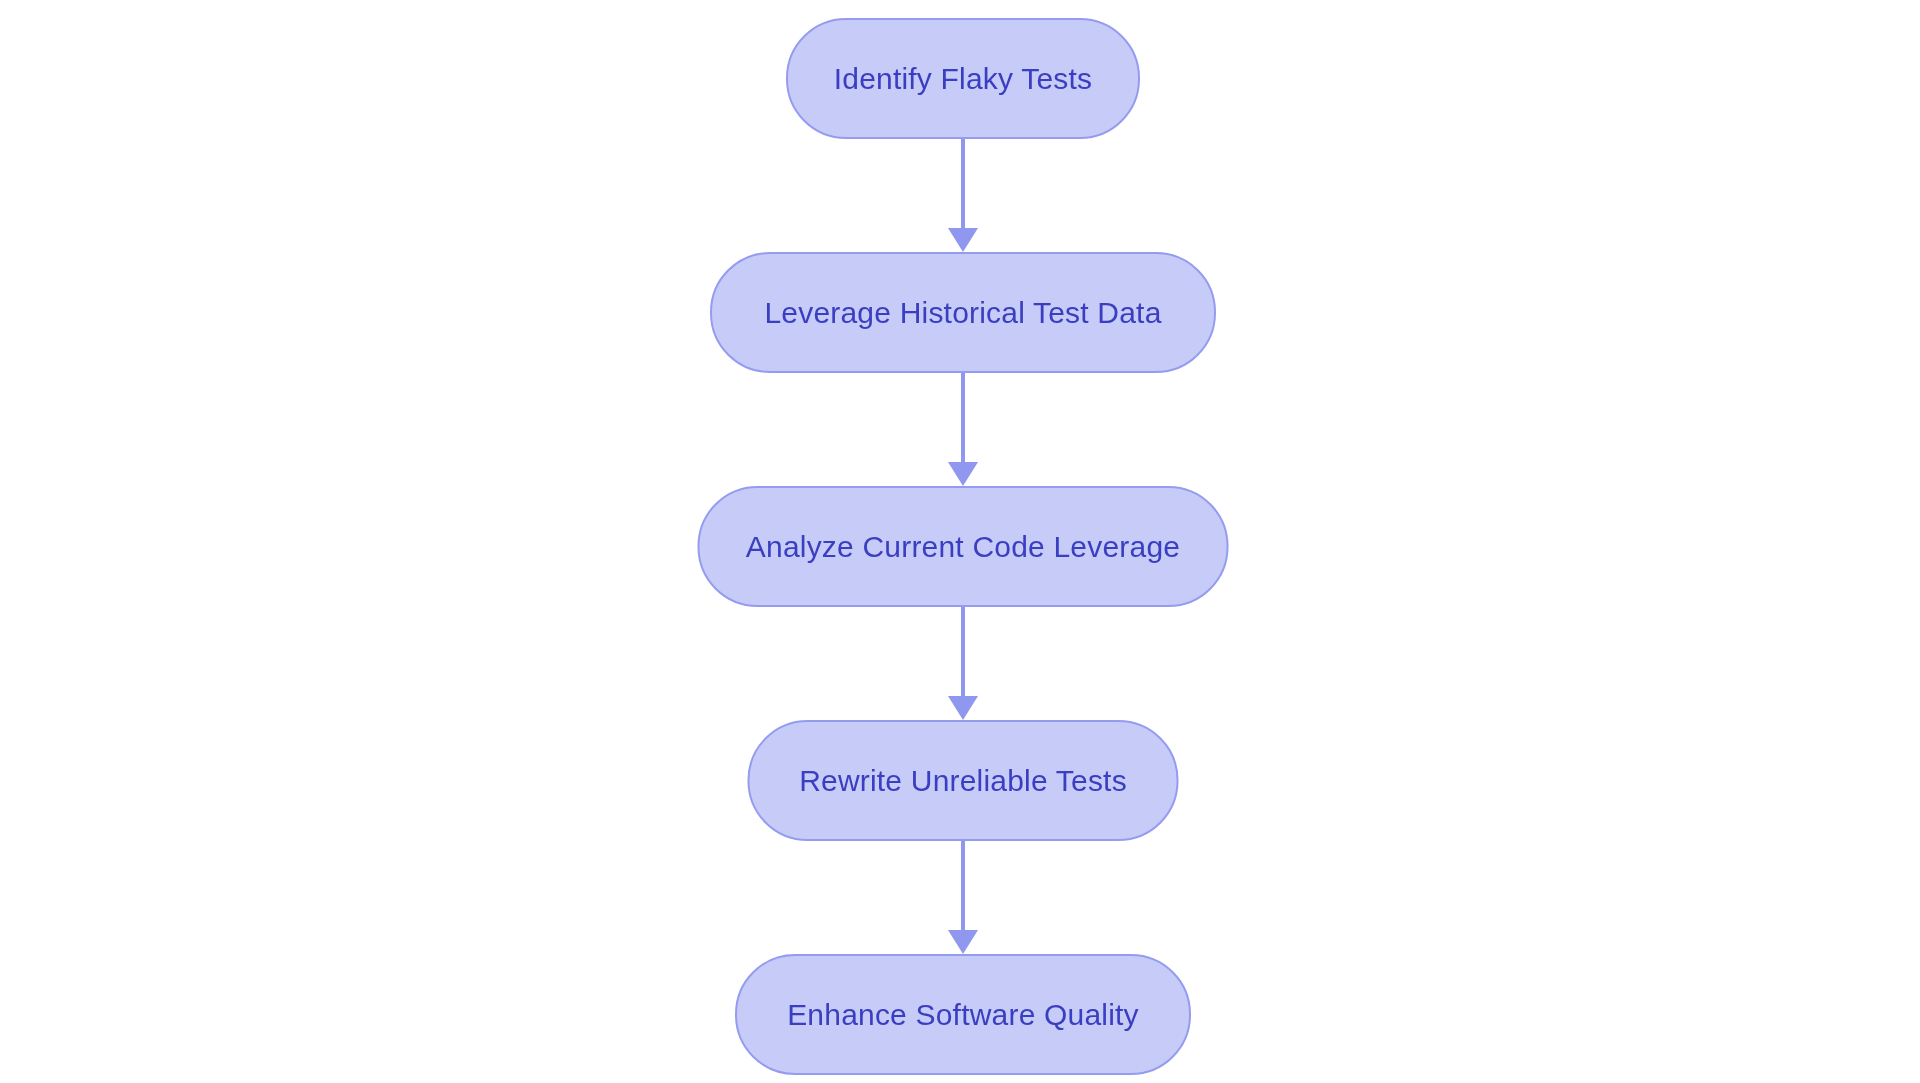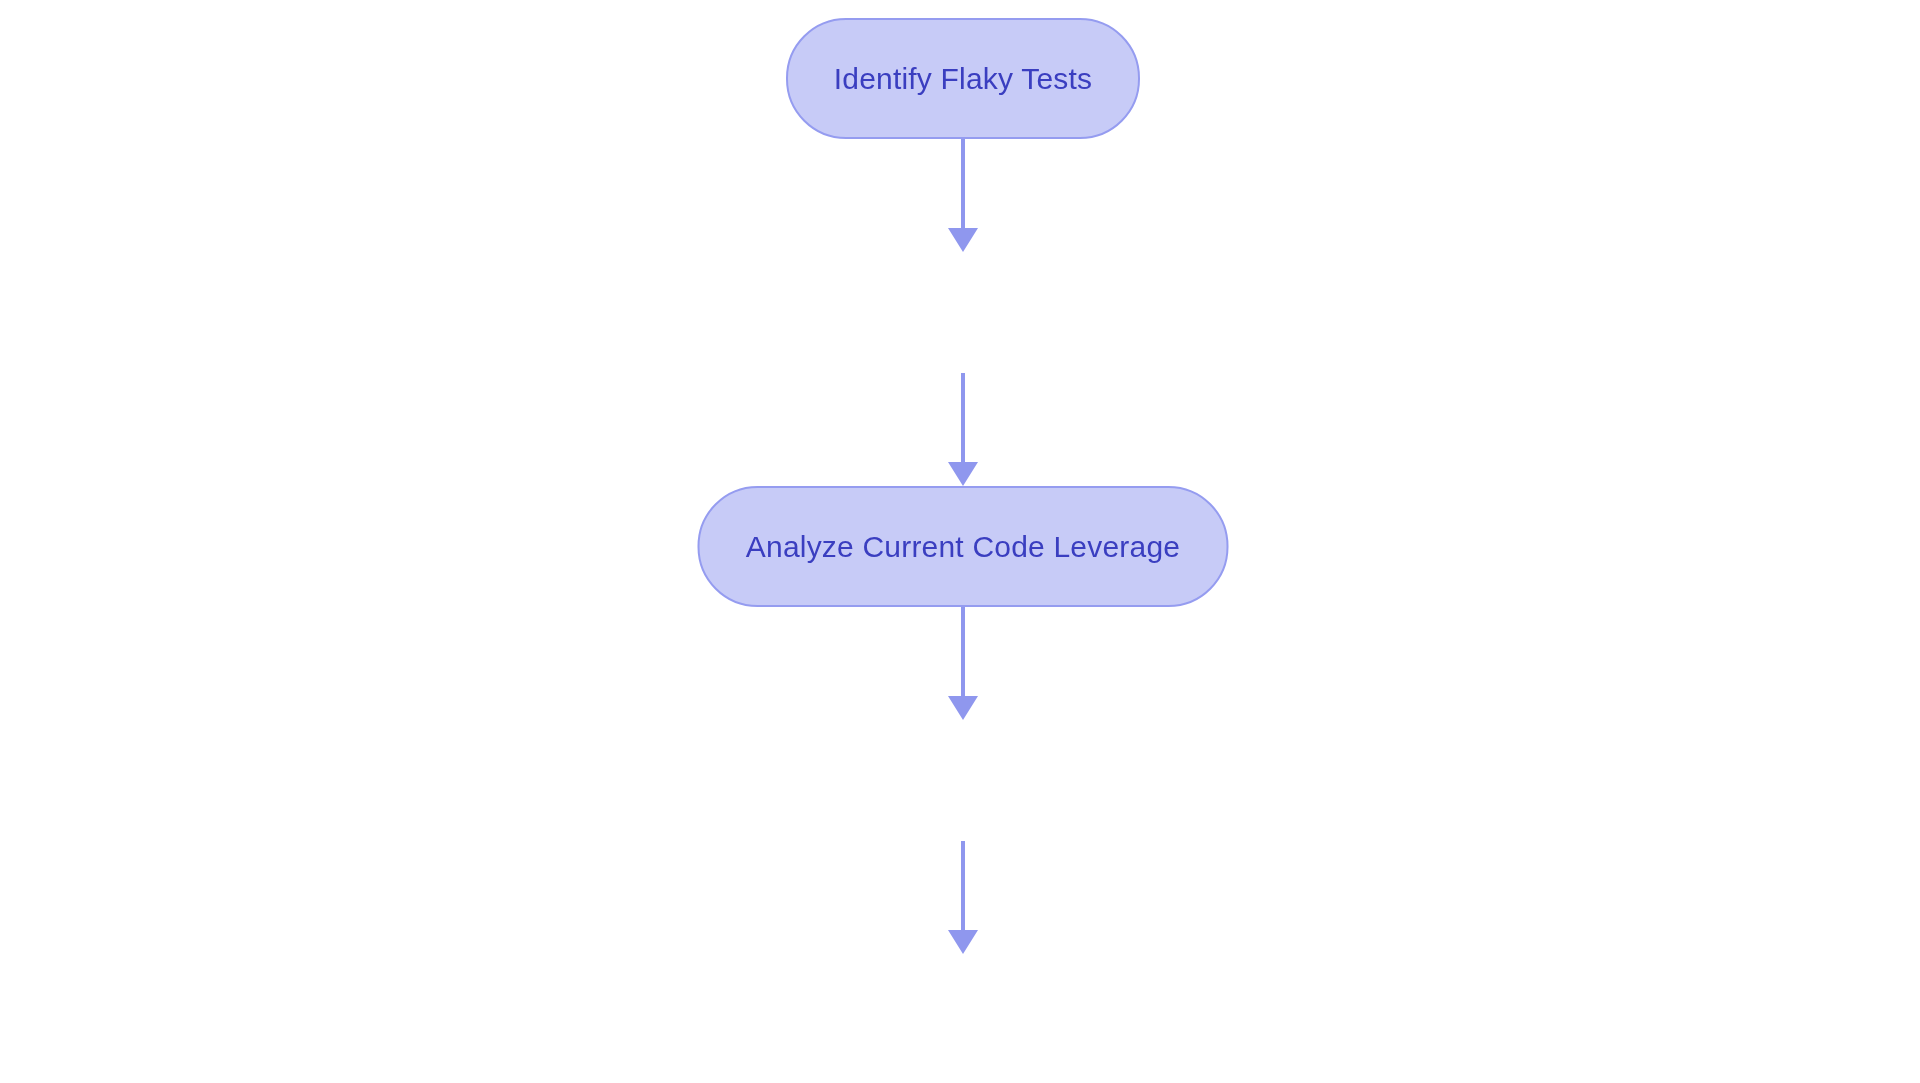--- a/index.html
+++ b/index.html
@@ -74,35 +74,44 @@
 
   <div class="flow-node n1">
     <span class="label">Identify Flaky Tests</span>
   </div>
 
   <div class="arrow a1">
     <div class="line"></div>
     <div class="head"></div>
   </div>
 
+  <div class="flow-node n2">
+    <span class="label">Leverage Historical Test Data</span>
+  </div>
 
   <div class="arrow a2">
     <div class="line"></div>
     <div class="head"></div>
   </div>
 
   <div class="flow-node n3">
     <span class="label">Analyze Current Code Leverage</span>
   </div>
 
   <div class="arrow a3">
     <div class="line"></div>
     <div class="head"></div>
   </div>
 
+  <div class="flow-node n4">
+    <span class="label">Rewrite Unreliable Tests</span>
+  </div>
 
   <div class="arrow a4">
     <div class="line"></div>
     <div class="head"></div>
   </div>
 
+  <div class="flow-node n5">
+    <span class="label">Enhance Software Quality</span>
+  </div>
 
 </div>
 
 </body></html>

